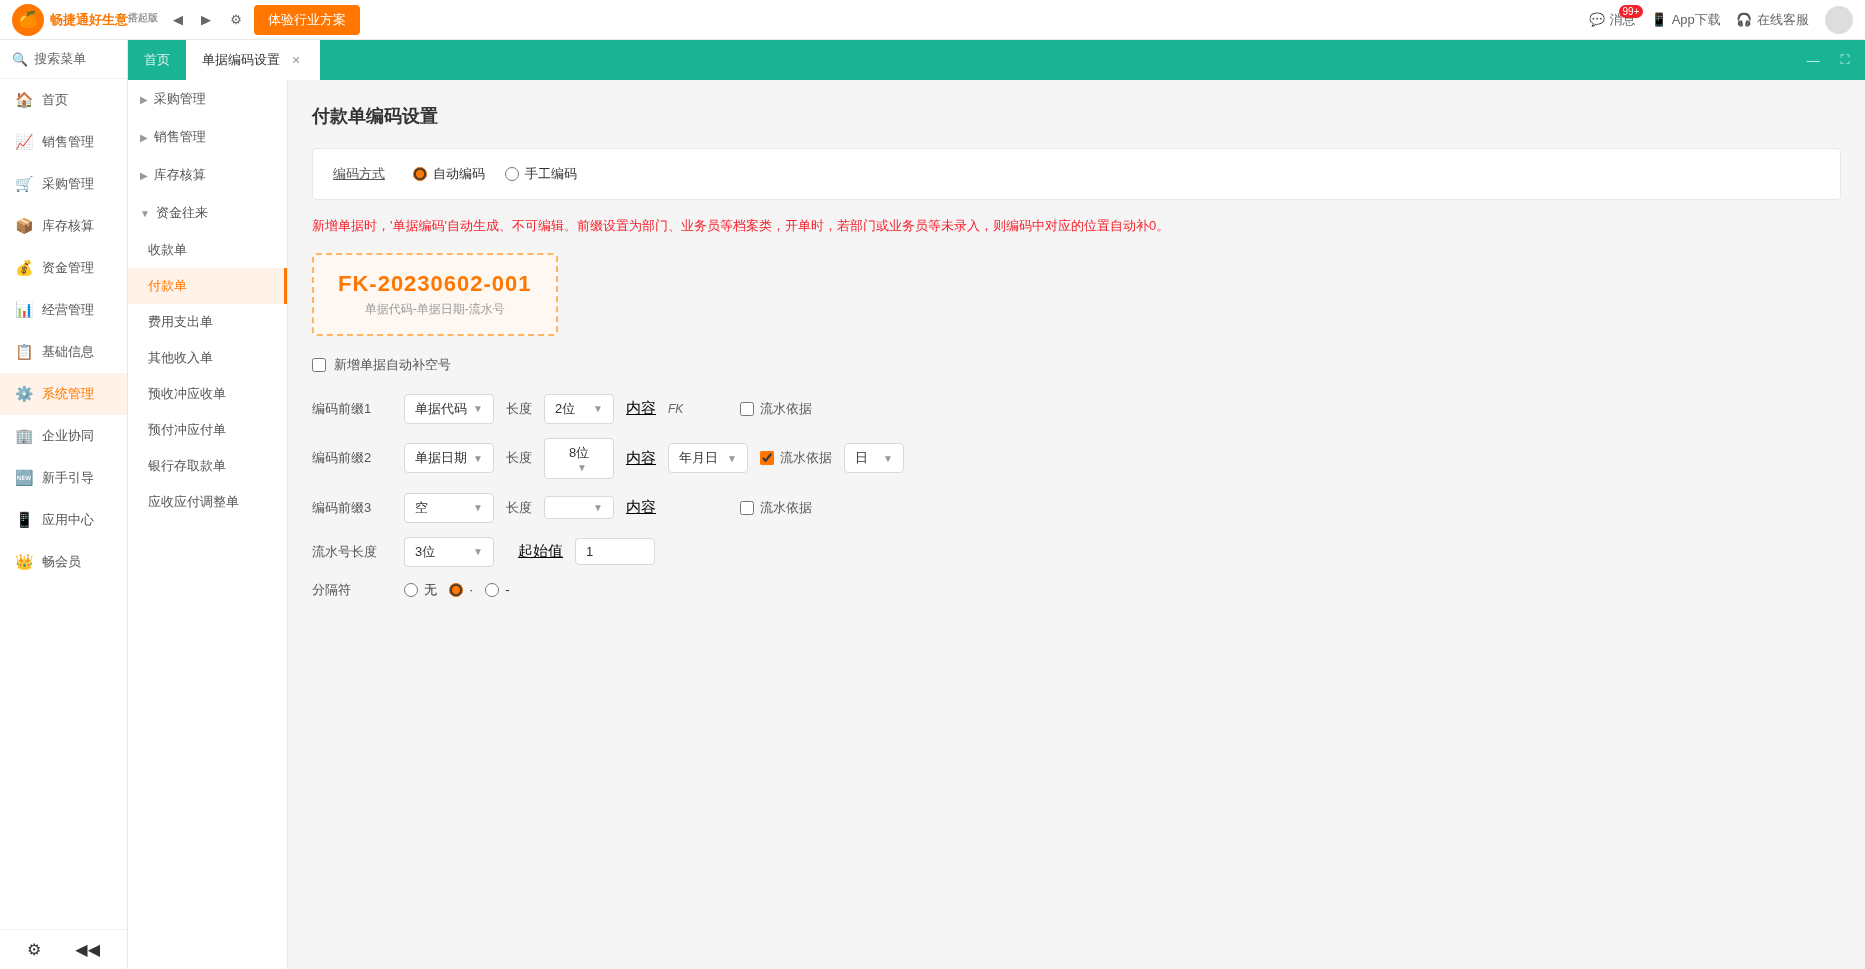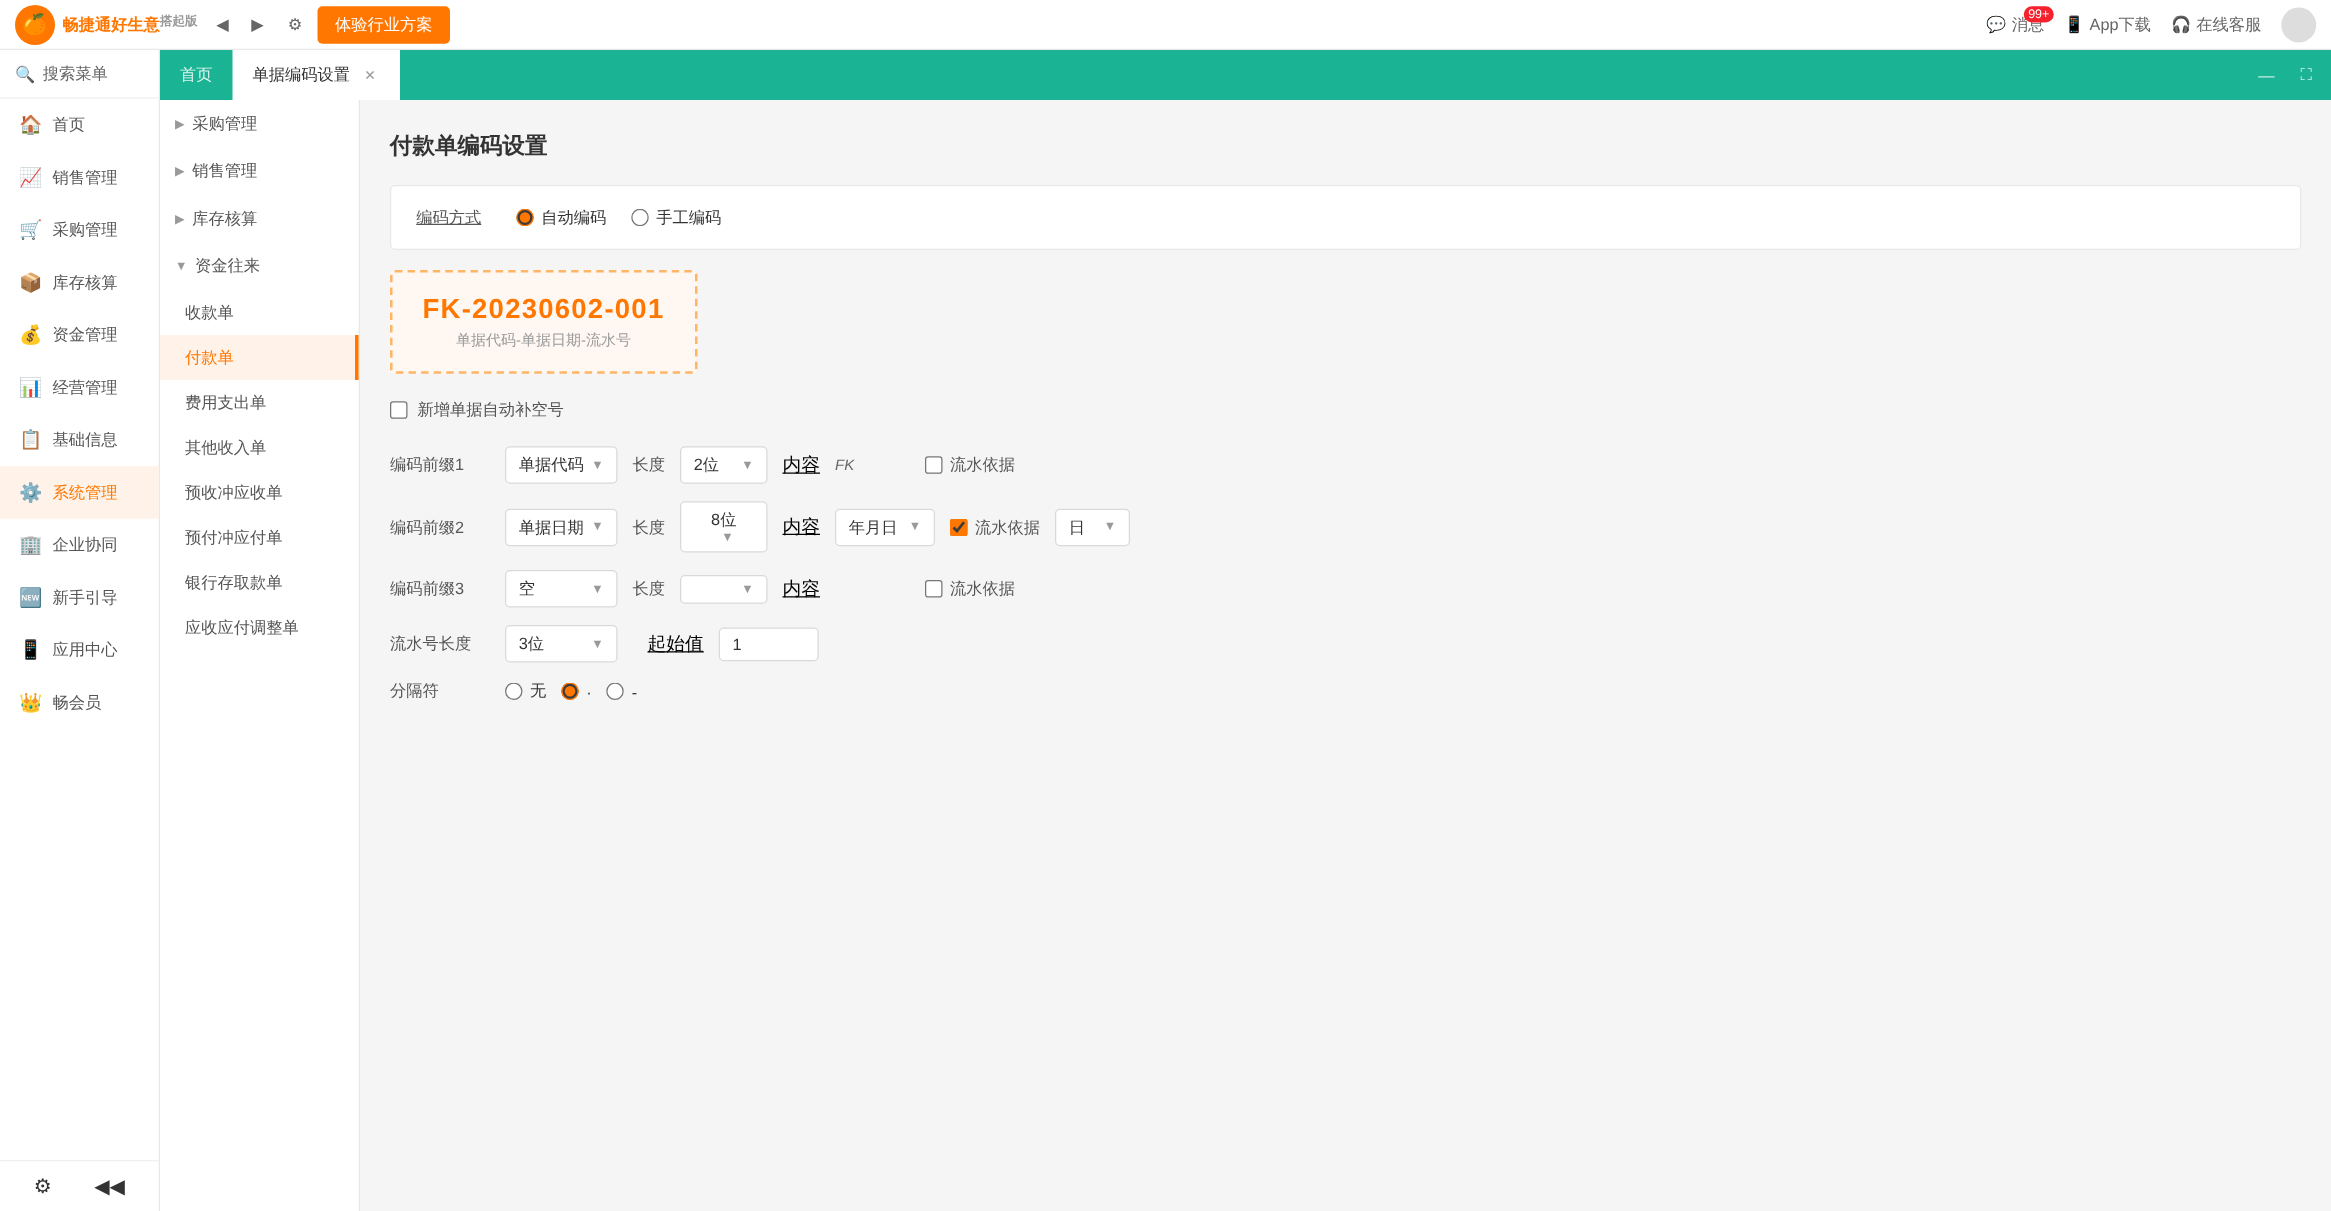--- a/index.html
+++ b/index.html
@@ -423,20 +423,23 @@
                 <span>自动编码</span>
               </label>
               <label class="radio-label">
                 <input type="radio" class="radio-input" name="encoding" style="">
                 <span>手工编码</span>
               </label>
             </div>
           </div>
 
           
+          <div class="info-text">
+            <span>新增单据时，'单据编码'自动生成、不可编辑。前缀设置为部门、业务员等档案类，开单时，若部门或业务员等未录入，则编码中对应的位置自动补0。</span>
+          </div>
 
           
           <div class="code-preview">
             <div class="code-main">FK-20230602-001</div>
             <div class="code-sub">单据代码-单据日期-流水号</div>
           </div>
 
           
           <div class="checkbox-row">
             <input type="checkbox" class="checkbox-input" style="">

